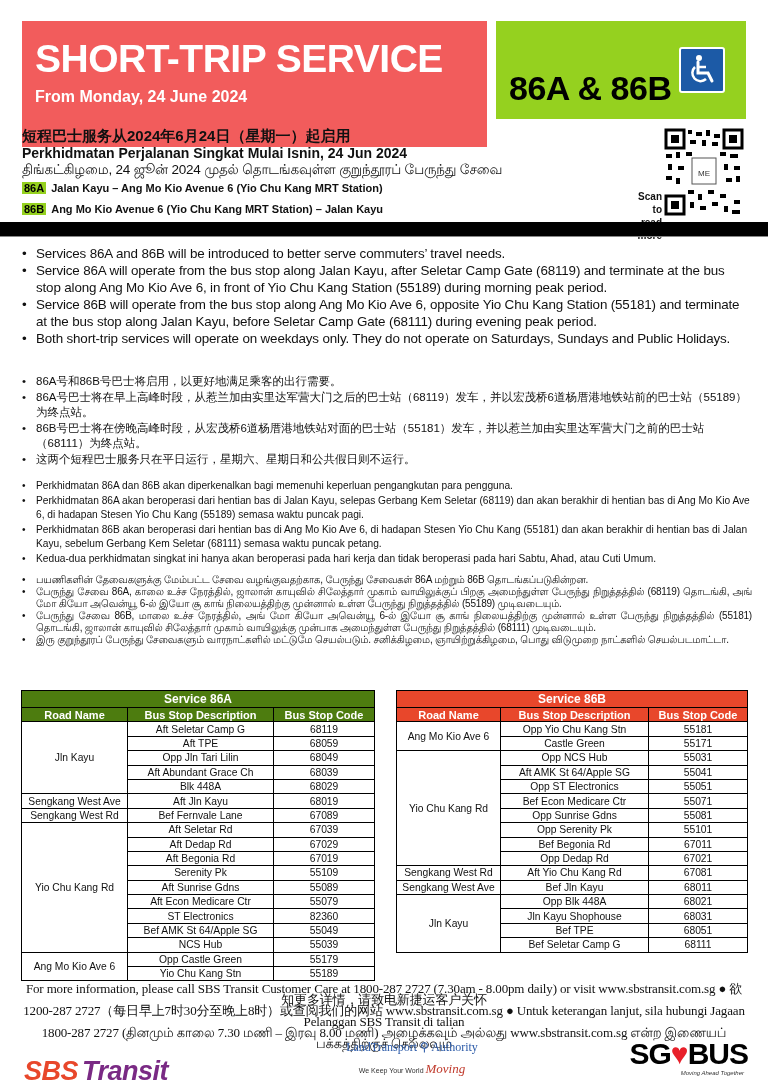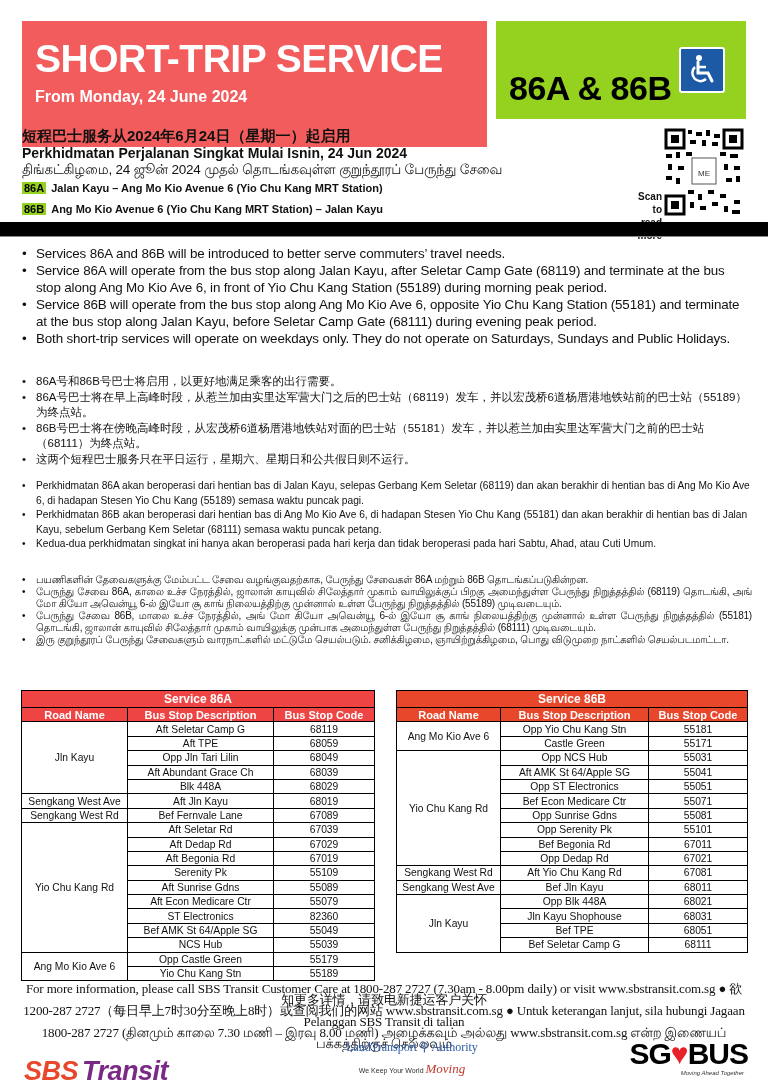--- a/index.html
+++ b/index.html
@@ -47,21 +47,21 @@
   .sec-zh { top: 374px; font-size: 11.5px; line-height: 15.5px; }
   .sec-ms { top: 479px; font-size: 10.2px; line-height: 14.5px; }
   .sec-ta { top: 574px; font-size: 10px; line-height: 12px; letter-spacing: -0.2px; text-align: justify; }
 
   
   table.stops { position: absolute; border-collapse: collapse; font-size: 10.3px; }
   table.stops td, table.stops th { border: 1px solid #000; text-align: center; height: 14.4px; padding: 0 3px; white-space: nowrap; }
   table.stops th { color: #fff; font-weight: bold; font-size: 11px; }
   table.stops .ttl th { font-size: 12px; height: 17px; }
   #tbl-a { left: 21px; top: 690px; width: 354px; }
-  #tbl-a th { background: #ef4444; }
+  #tbl-a th { background: #4d7c0f; }
   #tbl-b { left: 396px; top: 690px; width: 352px; }
   #tbl-b th { background: #e8472b; }
 
   
   .footer { position: absolute; left: 20px; top: 983px; width: 728px; text-align: center; font-size: 13px; line-height: 11px; letter-spacing: -0.15px; font-family: Liberation Serif, serif; }
   .logo-sbs { position: absolute; left: 24px; top: 1040px; font-size: 27px; font-weight: bold; font-style: italic; letter-spacing: -0.5px; margin-top: 16px; }
   .logo-sbs .s1 { color: #e8472b; }
   .logo-sbs .s2 { color: #7a2a84; margin-left: 4px; }
   .logo-lta { position: absolute; left: 312px; top: 1040px; width: 200px; text-align: center; }
   .logo-lta .l1 { font-family: "Liberation Serif", serif; font-size: 12px; color: #2b5aa8; }
@@ -167,20 +167,21 @@
 <div class="section sec-zh">
   <ul>
     <li>86A号和86B号巴士将启用，以更好地满足乘客的出行需要。</li>
     <li>86A号巴士将在早上高峰时段，从惹兰加由实里达军营大门之后的巴士站（68119）发车，并以宏茂桥6道杨厝港地铁站前的巴士站（55189）为终点站。</li>
     <li>86B号巴士将在傍晚高峰时段，从宏茂桥6道杨厝港地铁站对面的巴士站（55181）发车，并以惹兰加由实里达军营大门之前的巴士站（68111）为终点站。</li>
     <li>这两个短程巴士服务只在平日运行，星期六、星期日和公共假日则不运行。</li>
   </ul>
 </div>
 <div class="section sec-ms">
   <ul>
+    <li>Perkhidmatan 86A dan 86B akan diperkenalkan bagi memenuhi keperluan pengangkutan para pengguna.</li>
     <li>Perkhidmatan 86A akan beroperasi dari hentian bas di Jalan Kayu, selepas Gerbang Kem Seletar (68119) dan akan berakhir di hentian bas di Ang Mo Kio Ave 6, di hadapan Stesen Yio Chu Kang (55189) semasa waktu puncak pagi.</li>
     <li>Perkhidmatan 86B akan beroperasi dari hentian bas di Ang Mo Kio Ave 6, di hadapan Stesen Yio Chu Kang (55181) dan akan berakhir di hentian bas di Jalan Kayu, sebelum Gerbang Kem Seletar (68111) semasa waktu puncak petang.</li>
     <li>Kedua-dua perkhidmatan singkat ini hanya akan beroperasi pada hari kerja dan tidak beroperasi pada hari Sabtu, Ahad, atau Cuti Umum.</li>
   </ul>
 </div>
 <div class="section sec-ta">
   <ul>
     <li>பயணிகளின் தேவைகளுக்கு மேம்பட்ட சேவை வழங்குவதற்காக, பேருந்து சேவைகள் 86A மற்றும் 86B தொடங்கப்படுகின்றன.</li>
     <li>பேருந்து சேவை 86A, காலை உச்ச நேரத்தில், ஜாலான் காயுவில் சிலேத்தார் முகாம் வாயிலுக்குப் பிறகு அமைந்துள்ள பேருந்து நிறுத்தத்தில் (68119) தொடங்கி, அங் மோ கியோ அவென்யூ 6-ல் இயோ சூ காங் நிலையத்திற்கு முன்னால் உள்ள பேருந்து நிறுத்தத்தில் (55189) முடிவடையும்.</li>
     <li>பேருந்து சேவை 86B, மாலை உச்ச நேரத்தில், அங் மோ கியோ அவென்யூ 6-ல் இயோ சூ காங் நிலையத்திற்கு முன்னால் உள்ள பேருந்து நிறுத்தத்தில் (55181) தொடங்கி, ஜாலான் காயுவில் சிலேத்தார் முகாம் வாயிலுக்கு முன்பாக அமைந்துள்ள பேருந்து நிறுத்தத்தில் (68111) முடிவடையும்.</li>

